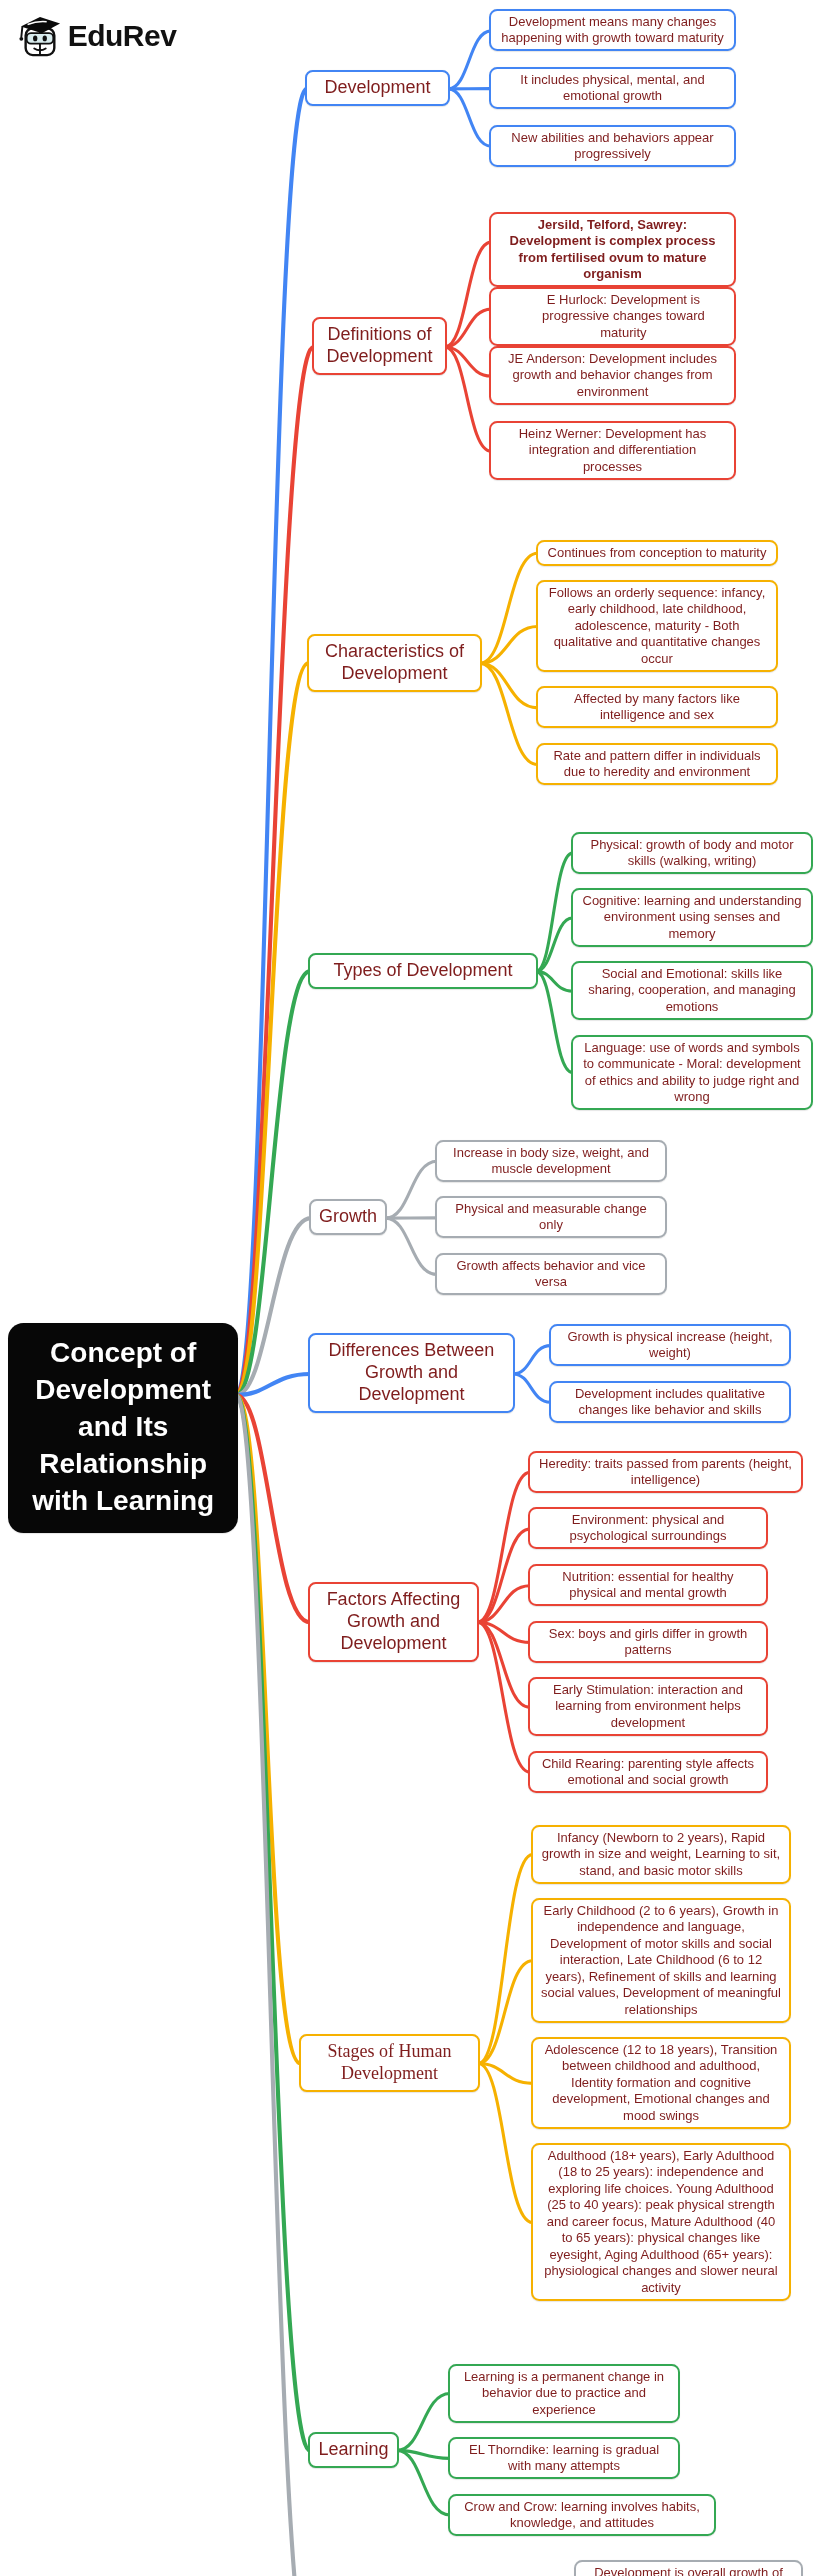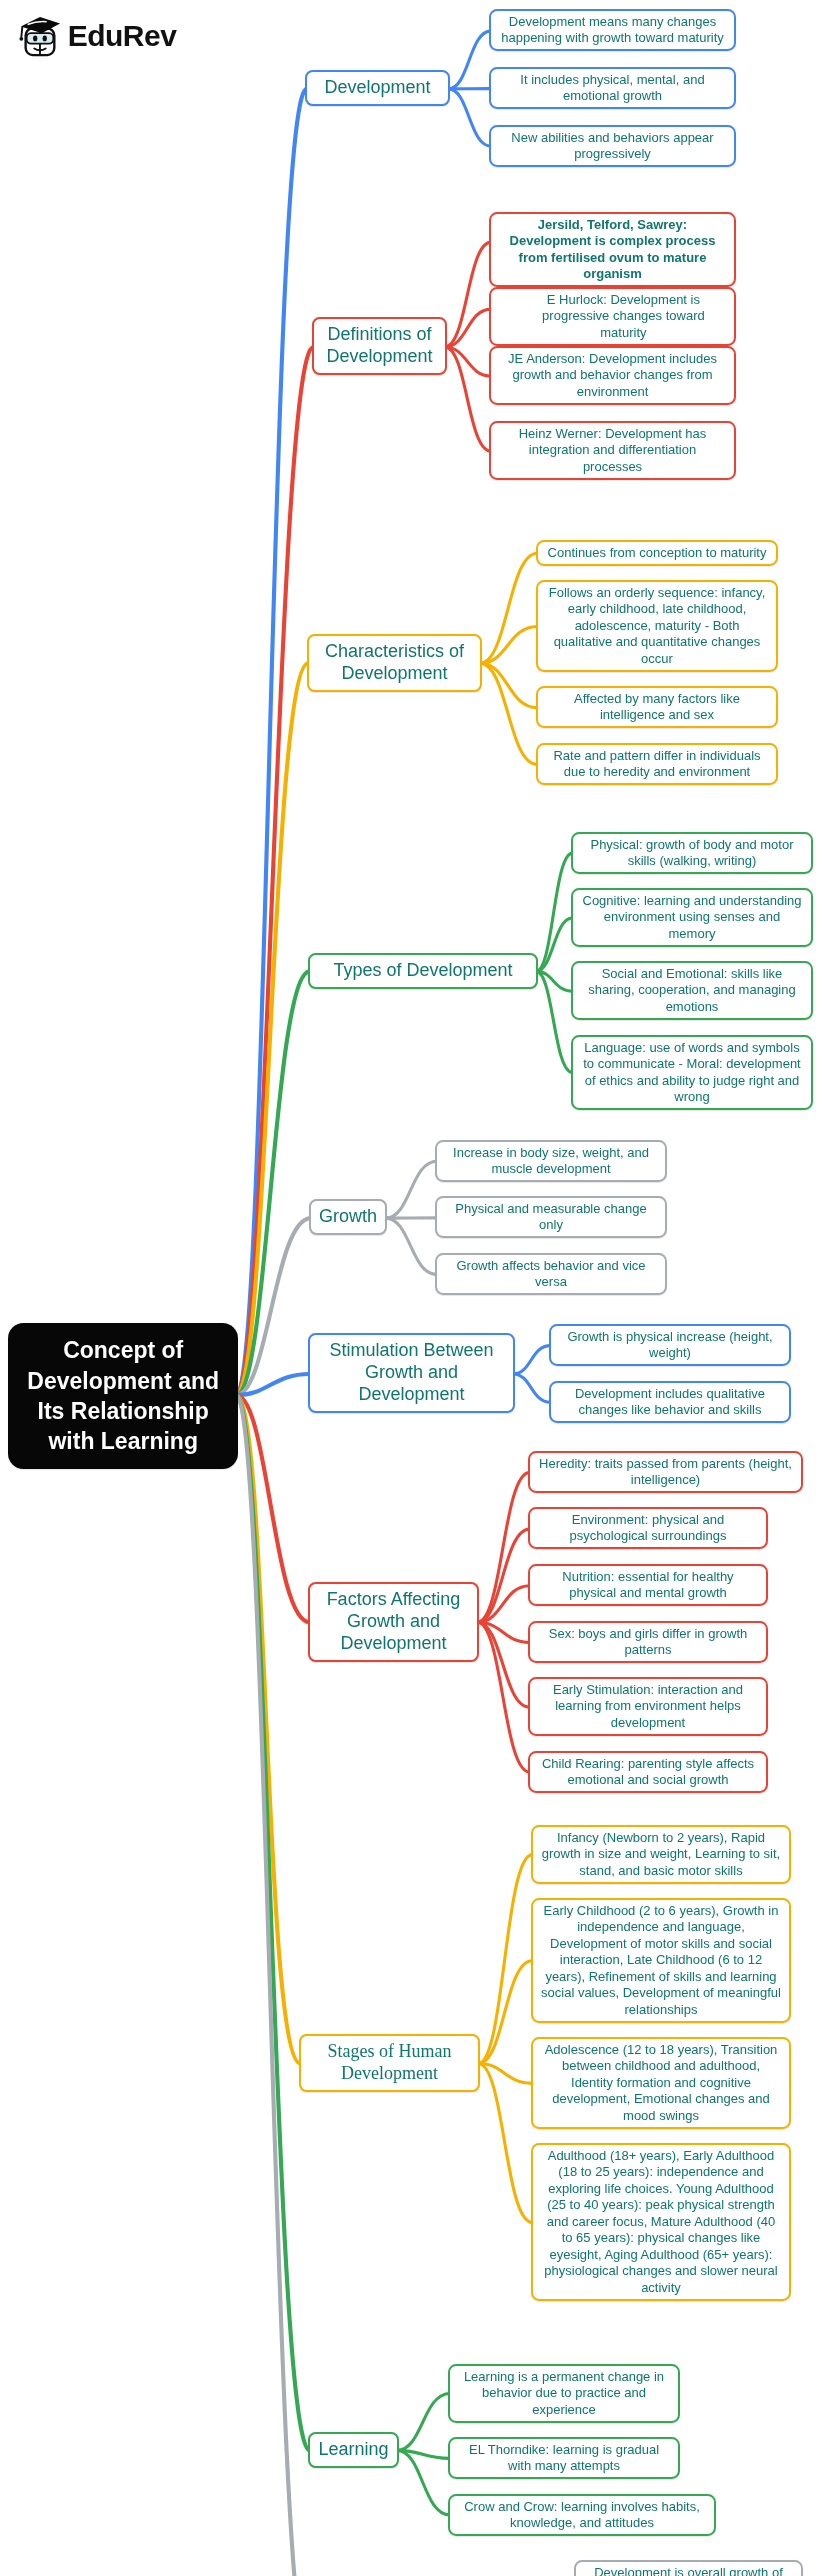--- a/index.html
+++ b/index.html
@@ -1,24 +1,24 @@
 <!DOCTYPE html>
 <html style="font-size:8.2px"><head>
 <meta charset="utf-8">
 <style>
   html,body{margin:0;padding:0;background:#ffffff;}
   body{font-family:"Liberation Sans", sans-serif;}
   #canvas{position:relative;width:835px;height:2785px;background:#ffffff;overflow:hidden;}
   #connectors{position:absolute;left:0;top:0;z-index:0;}
   .logo{position:absolute;left:17.5px;top:14.4px;display:flex;align-items:center;gap:7.2px;z-index:2;cursor:pointer;}
   .logo-brand{font-size:30px;font-weight:700;color:#111;letter-spacing:-0.5px;}
-  .node{position:absolute;box-sizing:border-box;background:#ffffff;color:#0f766e;
+  .node{position:absolute;box-sizing:border-box;background:#ffffff;color:#7f1d1d;
         text-align:center;z-index:1;display:flex;align-items:center;justify-content:center;
         box-shadow:0 0.5px 1px rgba(0,0,0,0.10);}
-  .root-node{background:#070707;color:#ffffff;font-weight:700;font-size:23px;line-height:1.32;
+  .root-node{background:#070707;color:#ffffff;font-weight:700;font-size:28px;line-height:1.32;
         border-radius:15.5px;padding:12.4px 8.2px;z-index:1;}
   .branch-label{font-size:18px;line-height:1.22;border-style:solid;border-width:2.6px;
         border-radius:7.7px;padding:5.2px 6.2px;}
   .child-node{font-size:13px;line-height:16.5px;border-style:solid;border-width:2.6px;
         border-radius:8.2px;padding:2.6px 7.2px;}
 </style>
 </head>
 <body>
 
 <div id="canvas">
@@ -107,21 +107,21 @@
     <div class="node child-node" style="left: 536px; width: 242px; border-color: rgb(246, 177, 0); top: 743px;">Rate and pattern differ in individuals due to heredity and environment</div>
     <div class="node branch-label" style="left: 308px; width: 230px; border-color: rgb(52, 168, 83); top: 953px;">Types of Development</div>
     <div class="node child-node" style="left: 571px; width: 242px; border-color: rgb(52, 168, 83); top: 832px;">Physical: growth of body and motor skills (walking, writing)</div>
     <div class="node child-node" style="left: 571px; width: 242px; border-color: rgb(52, 168, 83); top: 888px;">Cognitive: learning and understanding environment using senses and memory</div>
     <div class="node child-node" style="left: 571px; width: 242px; border-color: rgb(52, 168, 83); top: 961px;">Social and Emotional: skills like sharing, cooperation, and managing emotions</div>
     <div class="node child-node" style="left: 571px; width: 242px; border-color: rgb(52, 168, 83); top: 1035px;">Language: use of words and symbols to communicate - Moral: development of ethics and ability to judge right and wrong</div>
     <div class="node branch-label" style="left: 309px; width: 78px; border-color: rgb(166, 172, 178); top: 1199px;">Growth</div>
     <div class="node child-node" style="left: 435px; width: 232px; border-color: rgb(166, 172, 178); top: 1140px;">Increase in body size, weight, and muscle development</div>
     <div class="node child-node" style="left: 435px; width: 232px; border-color: rgb(166, 172, 178); top: 1196px;">Physical and measurable change only</div>
     <div class="node child-node" style="left: 435px; width: 232px; border-color: rgb(166, 172, 178); top: 1253px;">Growth affects behavior and vice versa</div>
-    <div class="node branch-label" style="left: 308px; width: 207px; border-color: rgb(66, 133, 244); top: 1333px;">Stimulation Between Growth and Development</div>
+    <div class="node branch-label" style="left: 308px; width: 207px; border-color: rgb(66, 133, 244); top: 1333px;">Differences Between Growth and Development</div>
     <div class="node child-node" style="left: 549px; width: 242px; border-color: rgb(66, 133, 244); top: 1324px;">Growth is physical increase (height, weight)</div>
     <div class="node child-node" style="left: 549px; width: 242px; border-color: rgb(66, 133, 244); top: 1381px;">Development includes qualitative changes like behavior and skills</div>
     <div class="node branch-label" style="left: 308px; width: 171px; border-color: rgb(233, 67, 53); top: 1582px;">Factors Affecting Growth and Development</div>
     <div class="node child-node" style="left: 528px; width: 275px; border-color: rgb(233, 67, 53); top: 1451px;">Heredity: traits passed from parents (height, intelligence)</div>
     <div class="node child-node" style="left: 528px; width: 240px; border-color: rgb(233, 67, 53); top: 1564px;">Nutrition: essential for healthy physical and mental growth</div>
     <div class="node child-node" style="left: 528px; width: 240px; border-color: rgb(233, 67, 53); top: 1507px;">Environment: physical and psychological surroundings</div>
     <div class="node child-node" style="left: 528px; width: 240px; border-color: rgb(233, 67, 53); top: 1621px;">Sex: boys and girls differ in growth patterns</div>
     <div class="node child-node" style="left: 528px; width: 240px; border-color: rgb(233, 67, 53); top: 1677px;">Early Stimulation: interaction and learning from environment helps development</div>
     <div class="node child-node" style="left: 528px; width: 240px; border-color: rgb(233, 67, 53); top: 1751px;">Child Rearing: parenting style affects emotional and social growth</div>
     <div class="node branch-label" style="left: 299px; width: 181px; border-color: rgb(246, 177, 0); top: 2034px; font-family: Liberation Serif, serif;">Stages of Human Development</div>

